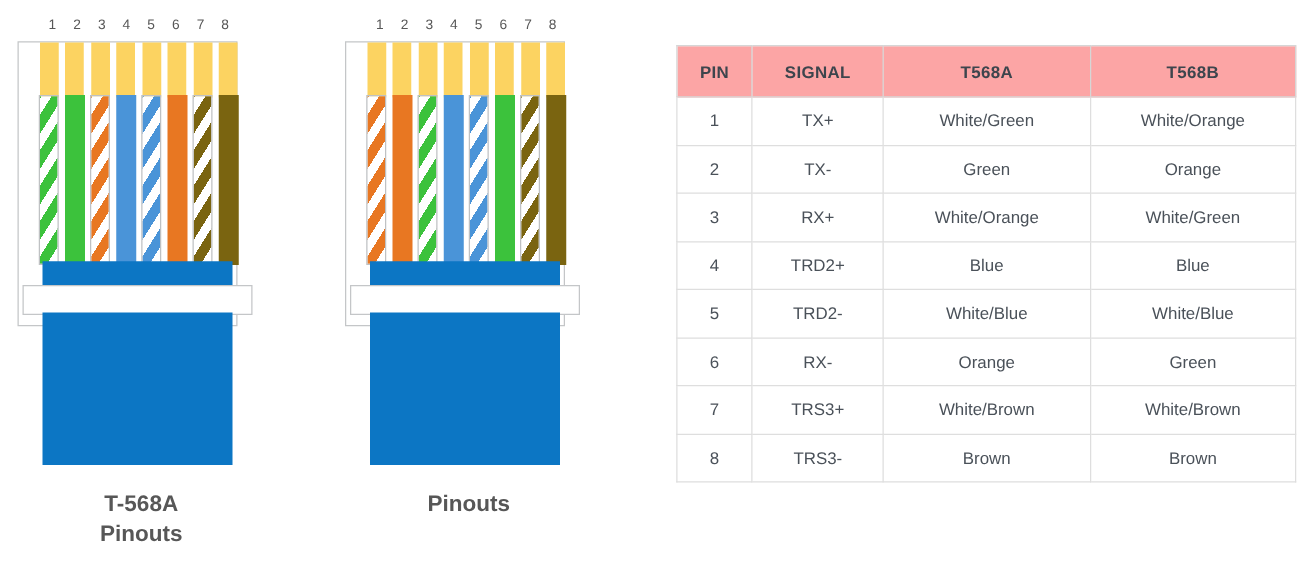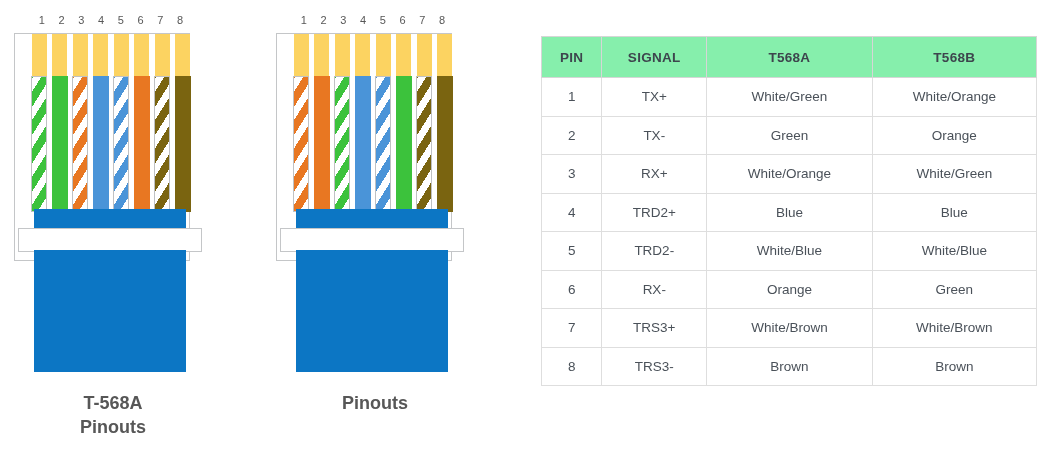--- a/index.html
+++ b/index.html
@@ -140,21 +140,21 @@
   }
   #pinout-table th,
   #pinout-table td {
     border: 1px solid #dedede;
     text-align: center;
     height: 37.5px;
     padding: 0;
     font-weight: normal;
   }
   #pinout-table thead th {
-    background: #86efac;
+    background: #fca5a5;
     font-weight: bold;
     color: #3d454d;
     letter-spacing: .3px;
     border-color: #d6d6d6;
     height: 40px;
   }
   .col-pin    { width: 60px; }
   .col-signal { width: 105px; }
   .col-a      { width: 166px; }
   .col-b      { width: 165px; margin-left: 11px; }

